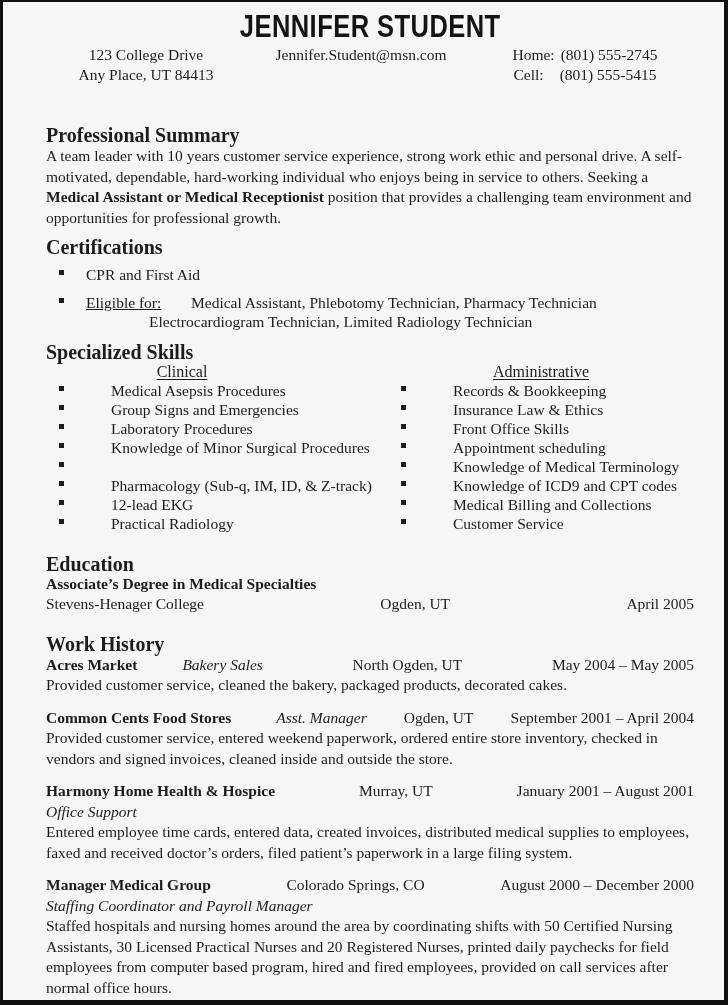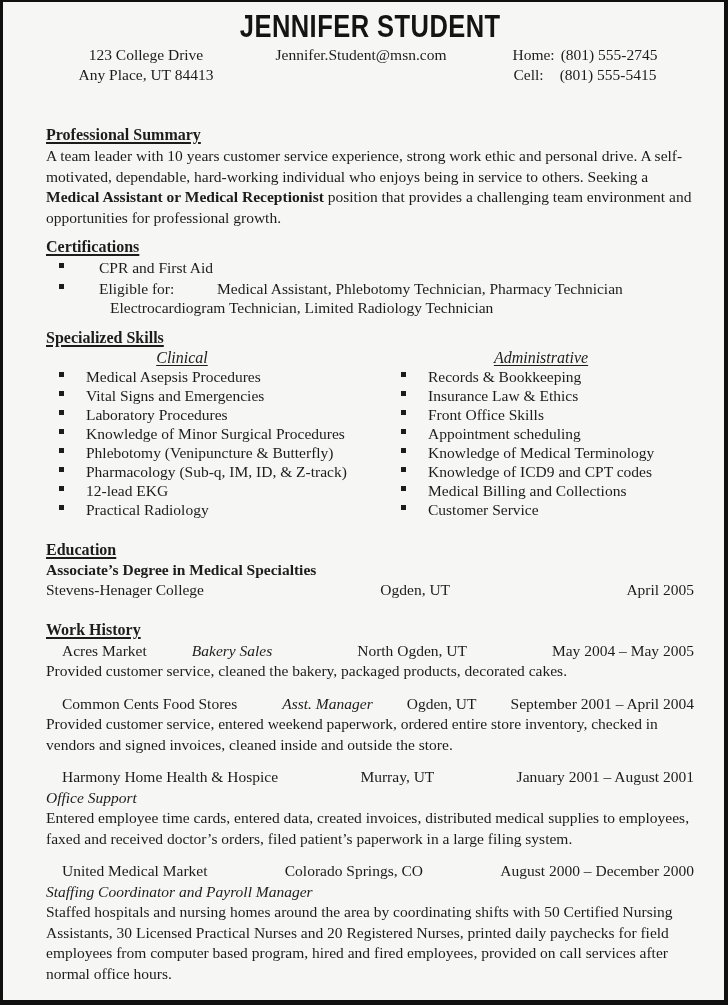--- a/index.html
+++ b/index.html
@@ -21,58 +21,58 @@
     transform:scale(.88,1.1);color:#141414;white-space:nowrap;
   }
   .contact{display:grid;grid-template-columns:200px 1fr 218px;margin-top:2px;gap:8px;}
   .contact-col{text-align:center;}
   .contact-line{line-height:20px;}
   .phone-label{display:inline-block;}
   .phone-label.home{margin-right:6px;}
   .phone-label.cell{margin-right:16px;}
   
   .section-heading{
-    font-weight:700;font-size:16px;line-height:20px;
-    text-decoration:underline;text-decoration-thickness:1.5px;text-underline-offset:2px;
+    font-weight:700;font-size:20px;line-height:20px;
+    text-decoration-thickness:1.5px;text-underline-offset:2px;
   }
   .summary{margin-top:40px;}
   .summary p{margin:1px 0 0 0;line-height:20.5px;}
   .bold-inline{font-weight:700;}
   
   .certs{margin-top:9px;}
-  .bullet-row{display:flex;line-height:19.5px;margin-top:1px;gap:13px;}
+  .bullet-row{display:flex;line-height:19.5px;margin-top:8px;}
   .bullet-cell{width:40px;flex:none;padding-left:13px;box-sizing:border-box;}
   .bullet{display:inline-block;width:5px;height:5px;background:#1c1c1c;margin-bottom:2px;vertical-align:baseline;margin-top:0;position:relative;top:-3px;}
-  .eligible-label{display:inline-block;width:105px;flex:none;}
-  .cert-cont{margin-left:64px;line-height:19.5px;}
+  .eligible-label{display:inline-block;width:105px;flex:none;text-decoration:underline;}
+  .cert-cont{margin-left:103px;line-height:19.5px;}
   
   .skills{margin-top:10px;}
   .skills-cols{display:flex;margin-top:0;}
   .col-left{width:342px;flex:none;}
   .col-right{flex:1;}
   .col-heading{
-    text-align:center;font-style:italic;font-size:16px;line-height:19px;
+    text-align:center;font-size:16px;line-height:19px;
     text-decoration:underline;text-underline-offset:2px;
   }
   .col-left .col-heading{padding-right:70px;}
-  .skill-item{display:flex;line-height:19px;}
+  .skill-item{display:flex;line-height:19px;gap:25px;}
   .skill-bullet-cell{width:40px;flex:none;padding-left:13px;box-sizing:border-box;}
   
   .education{margin-top:21px;}
   .edu-degree{font-weight:700;line-height:20px;}
   .flex-row{display:flex;line-height:20px;}
   .row-mid{flex:1;text-align:center;}
   .row-right{text-align:right;}
   
   .work{margin-top:20px;}
   .jobs{margin-top:1px;}
   .job{margin-top:12px;}
   .job:first-child{margin-top:0;}
   .job-row{display:flex;line-height:20.5px;}
-  .job-employer{font-weight:400;margin-left:16px;}
+  .job-employer{font-weight:700;}
   .job-title{font-style:italic;}
   .job-title.inline{margin-left:45px;}
   .job-title.block{line-height:20.5px;}
   .job-location{flex:1;text-align:center;}
   .job-dates{text-align:left;}
   .job-desc{line-height:20.5px;}
 </style>
 </head>
 <body>
 
@@ -127,36 +127,35 @@
         <div class="col-heading">Clinical</div>
         <div>
 
             <div class="skill-item">
               <span class="skill-bullet-cell"><span class="bullet"></span></span>
               <span>Medical Asepsis Procedures</span>
             </div>
 
             <div class="skill-item">
               <span class="skill-bullet-cell"><span class="bullet"></span></span>
-              <span>Vital Signs and Emergencies</span>
+              <span>Group Signs and Emergencies</span>
             </div>
 
             <div class="skill-item">
               <span class="skill-bullet-cell"><span class="bullet"></span></span>
               <span>Laboratory Procedures</span>
             </div>
 
             <div class="skill-item">
               <span class="skill-bullet-cell"><span class="bullet"></span></span>
               <span>Knowledge of Minor Surgical Procedures</span>
             </div>
 
             <div class="skill-item">
               <span class="skill-bullet-cell"><span class="bullet"></span></span>
-              <span>Phlebotomy (Venipuncture &amp; Butterfly)</span>
             </div>
 
             <div class="skill-item">
               <span class="skill-bullet-cell"><span class="bullet"></span></span>
               <span>Pharmacology (Sub-q, IM, ID, &amp; Z-track)</span>
             </div>
 
             <div class="skill-item">
               <span class="skill-bullet-cell"><span class="bullet"></span></span>
               <span>12-lead EKG</span>
@@ -251,21 +250,21 @@
           <div class="job-row">
             <span class="job-employer">Harmony Home Health &amp; Hospice</span>
             <span class="job-location">Murray, UT</span>
             <span class="job-dates">January 2001 – August 2001</span>
           </div>
           <div class="job-title block">Office Support</div>
           <div class="job-desc">Entered employee time cards, entered data, created invoices, distributed medical supplies to employees, faxed and received doctor’s orders, filed patient’s paperwork in a large filing system.</div>
         </div>
         <div class="job">
           <div class="job-row">
-            <span class="job-employer">United Medical Market</span>
+            <span class="job-employer">Manager Medical Group</span>
             <span class="job-location">Colorado Springs, CO</span>
             <span class="job-dates">August 2000 – December 2000</span>
           </div>
           <div class="job-title block">Staffing Coordinator and Payroll Manager</div>
           <div class="job-desc">Staffed hospitals and nursing homes around the area by coordinating shifts with 50 Certified Nursing Assistants, 30 Licensed Practical Nurses and 20 Registered Nurses, printed daily paychecks for field employees from computer based program, hired and fired employees, provided on call services after normal office hours.</div>
         </div>
       </div>
   </div>
 
 </div>

